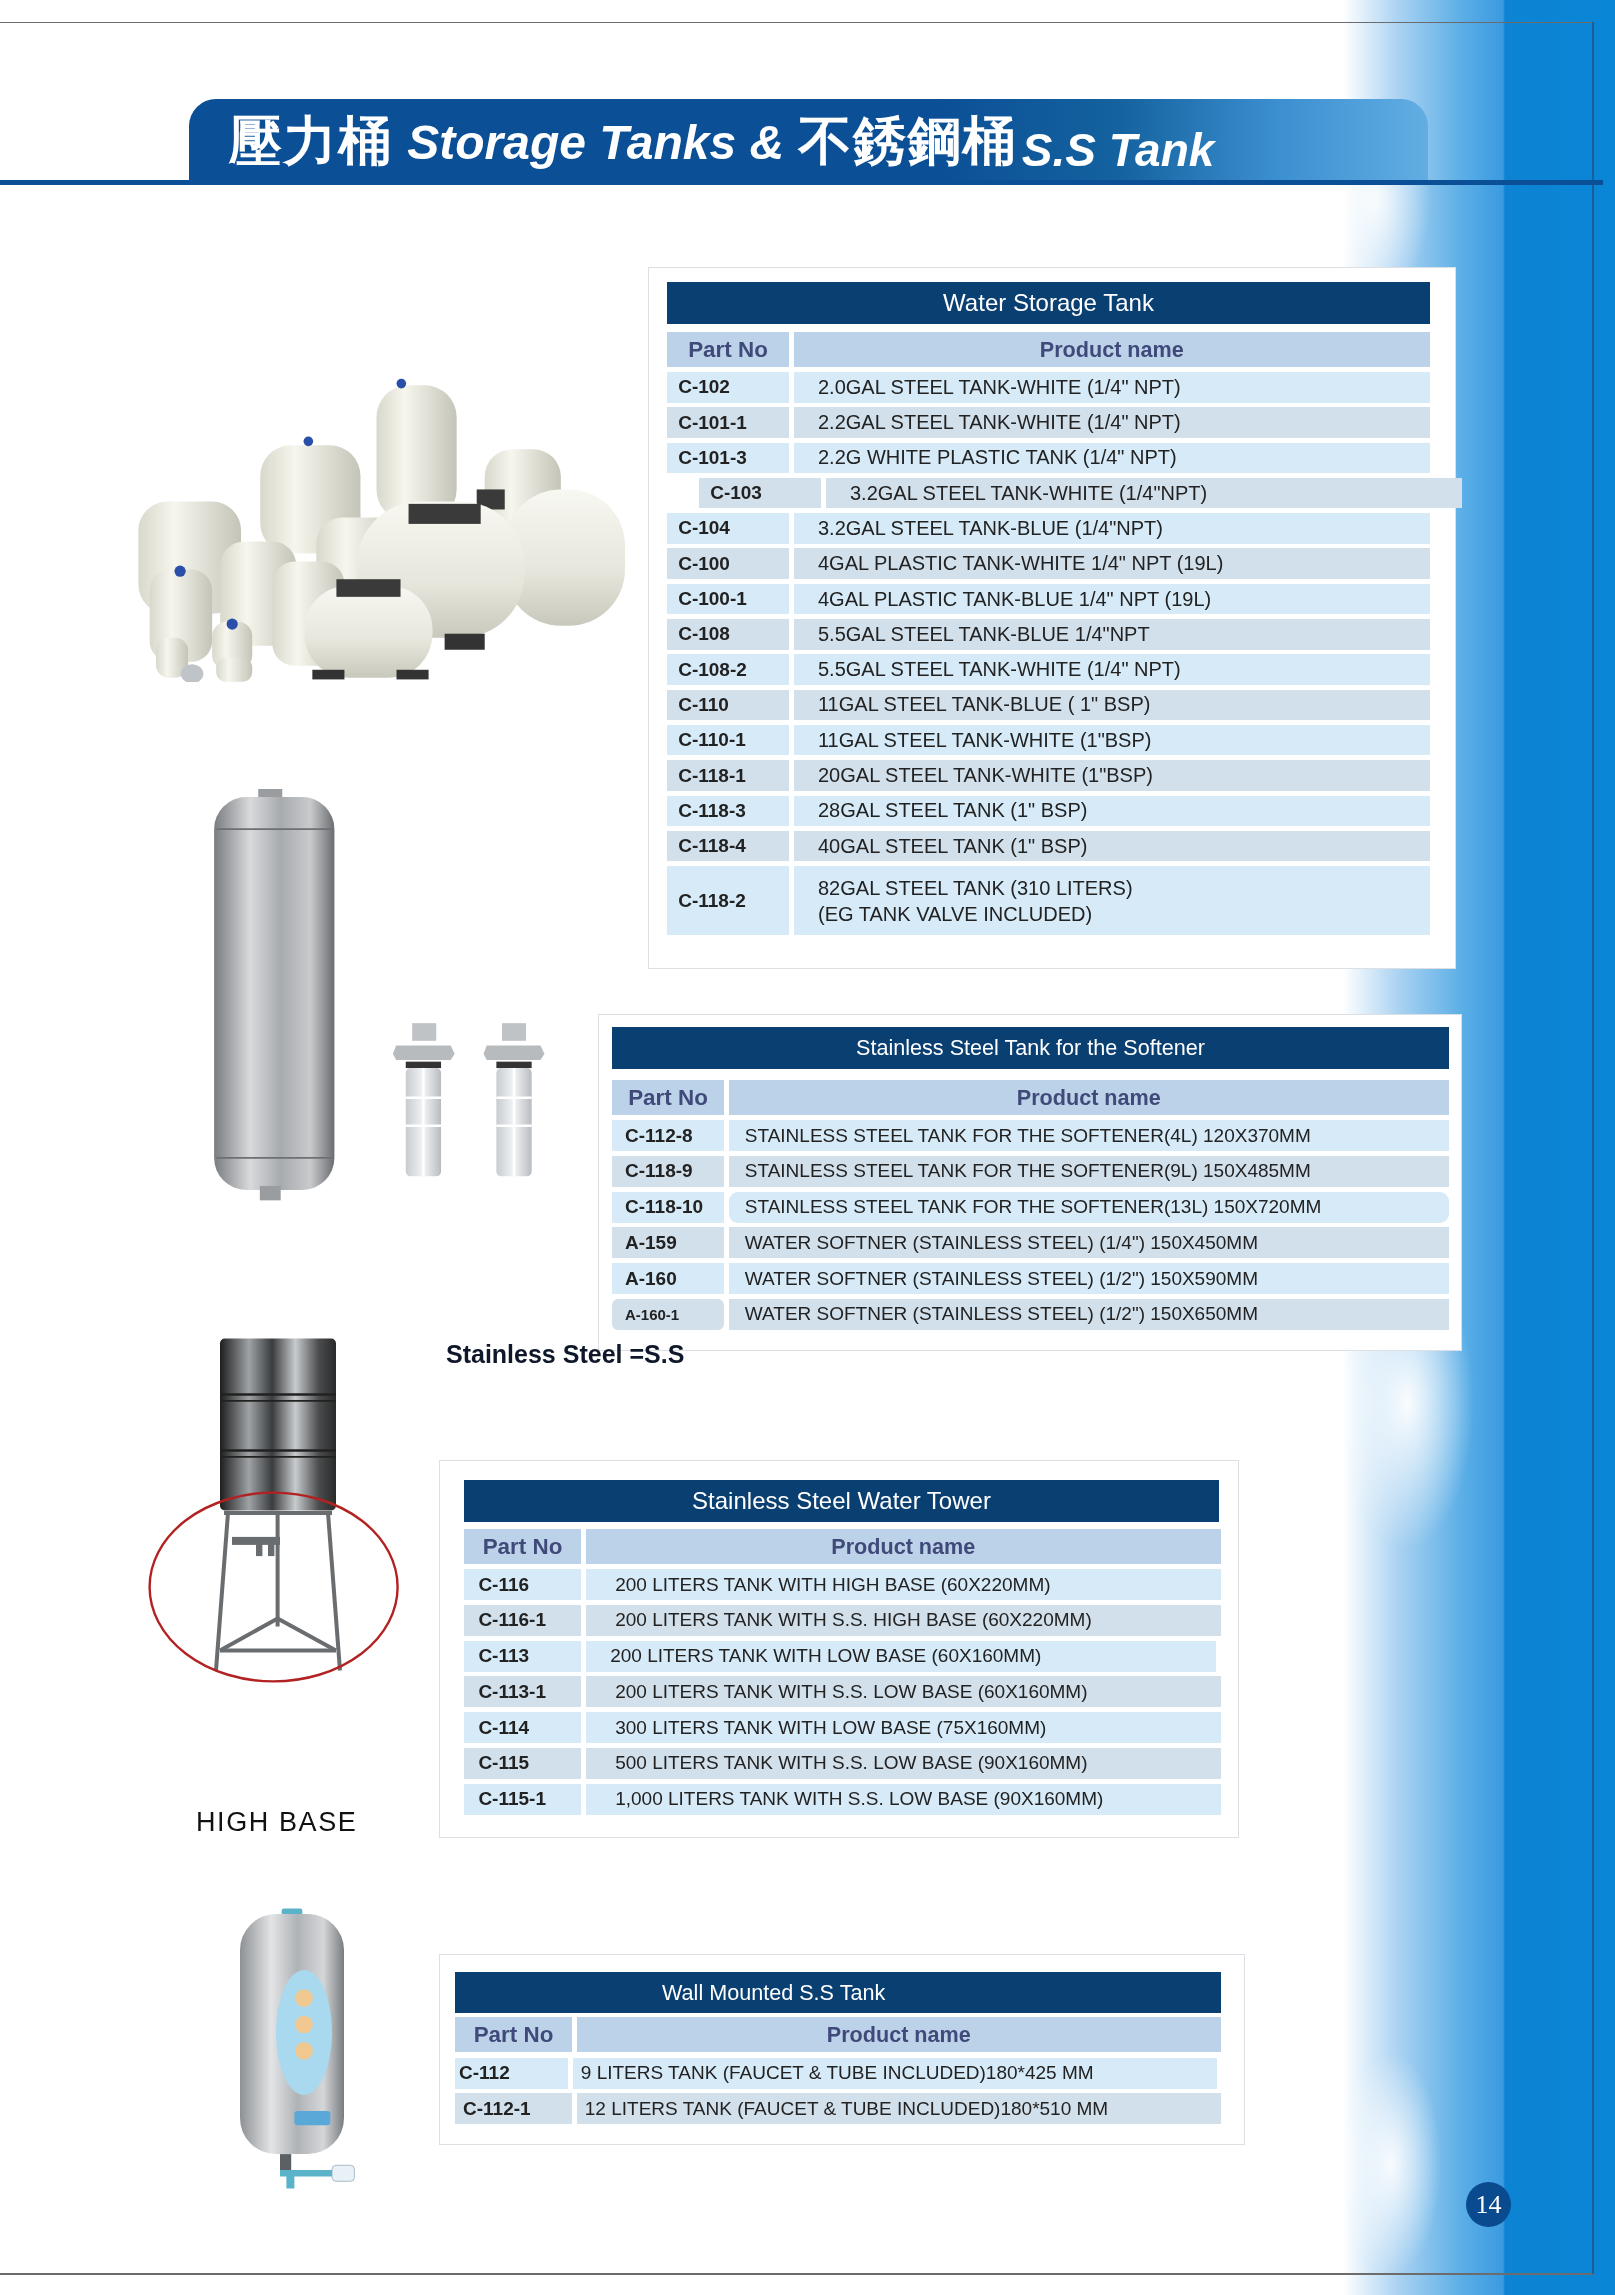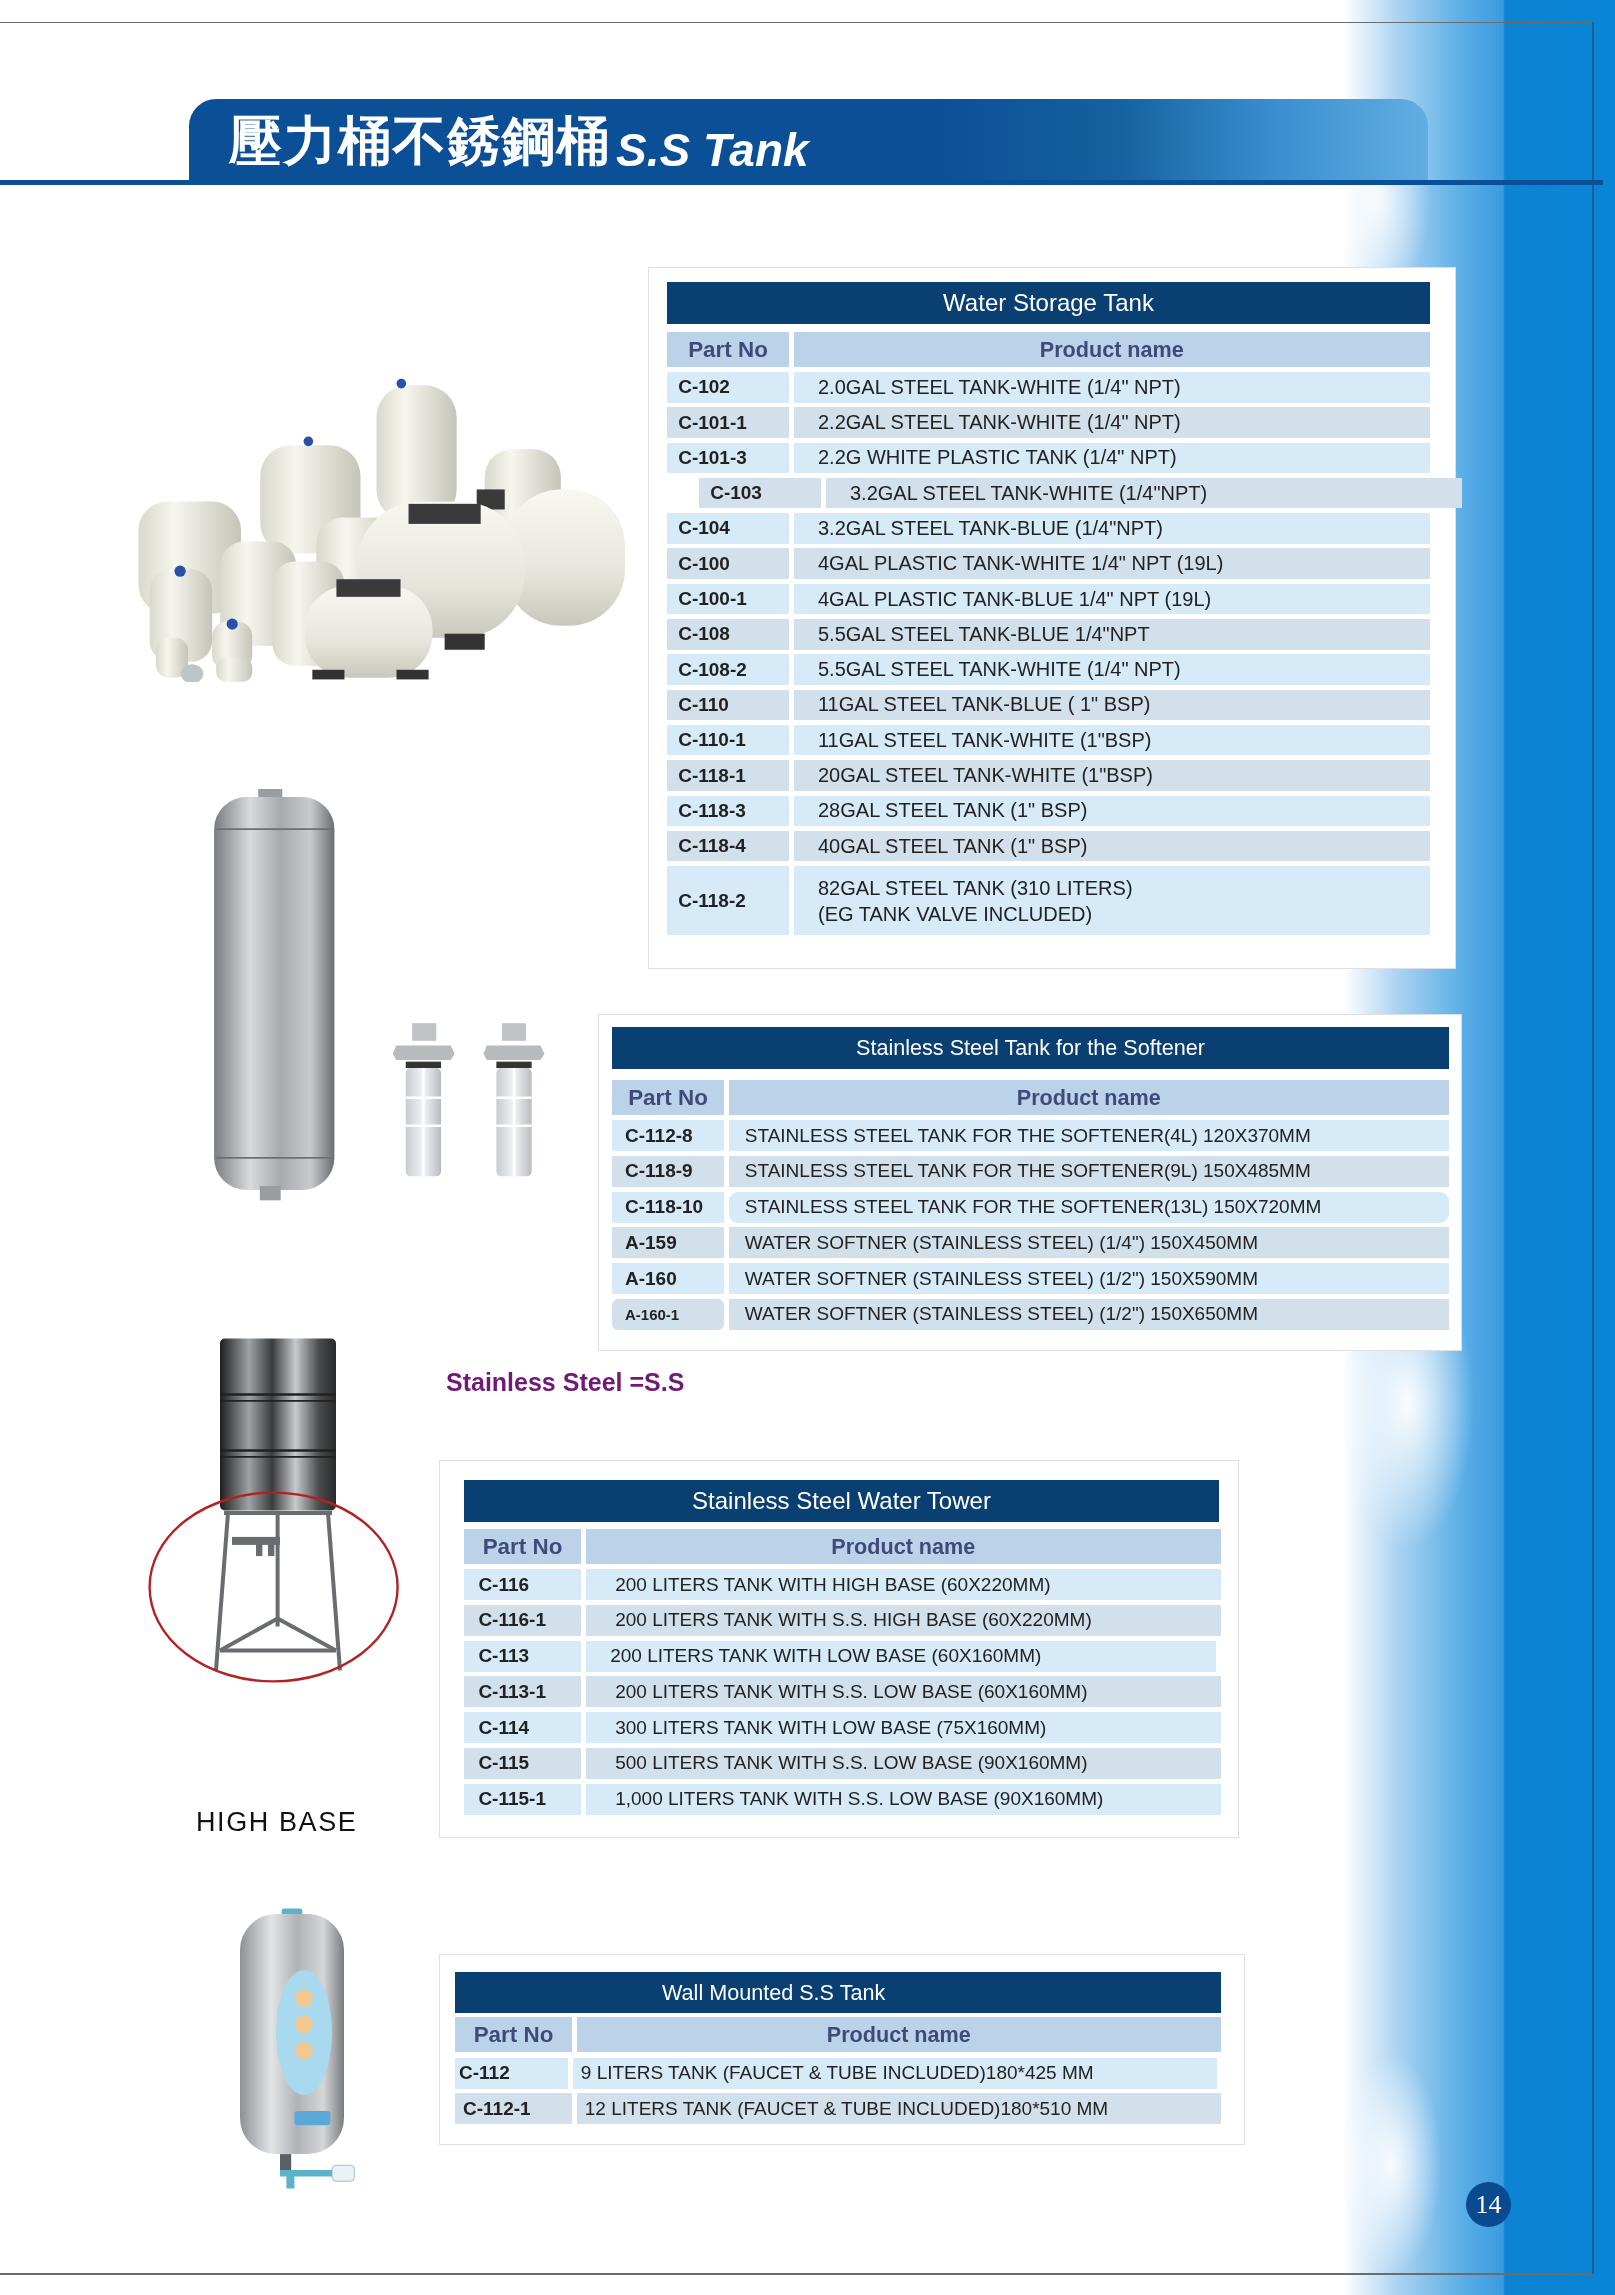--- a/index.html
+++ b/index.html
@@ -28,40 +28,41 @@
   .thead .c1{justify-content:center;}
   .thead .c2{justify-content:center;}
   .rows{position:absolute;display:flex;flex-direction:column;}
   .row{display:flex;gap:4.8px;margin-bottom:4.8px;}
   .row .pn,.row .pd{display:flex;align-items:center;color:#222;}
   .row .pn{font-weight:bold;}
   .row.odd .pn,.row.odd .pd{background:#d6eaf8;}
   .row.even .pn,.row.even .pd{background:#d2e0ec;}
   .pd span{white-space:pre-line;}
 
-  .ss-label{position:absolute;left:446px;top:1368px;font-size:25px;font-weight:bold;color:#701a75;}
+  .ss-label{position:absolute;left:446px;top:1340px;font-size:25px;font-weight:bold;color:#0f172a;}
   .high-base{position:absolute;left:196px;top:1807px;font-size:27px;color:#111;letter-spacing:1.6px;}
   .page-num{position:absolute;left:1466px;top:2182px;width:45px;height:45px;border-radius:50%;background:#0a4a8f;color:#fff;
     font-family:"Liberation Serif","DejaVu Serif",serif;font-size:26px;display:flex;align-items:center;justify-content:center;}
 
   
   .illus{position:absolute;}
 </style>
 </head>
 <body>
 
 <div class="water-bg"></div>
 <div class="frame-top"></div>
 <div class="frame-bottom"></div>
 <div class="frame-right"></div>
 
 <div class="banner"></div>
 <div class="banner-line"></div>
 <div class="banner-text">
   <span class="cn">壓力桶</span>
+  <span class="en">Storage Tanks &amp;</span>
   <span class="cn">不銹鋼桶</span>
   <span class="en2">S.S Tank</span>
 </div>
 
 <svg class="illus" style="left:132px;top:369px" width="505" height="313" viewBox="0 0 630 390">
   <defs>
     <linearGradient id="wt" x1="0" x2="1">
         <stop offset="0" stop-color="#d8d8cc"></stop>
         <stop offset=".35" stop-color="#f6f6ee"></stop>
         <stop offset="1" stop-color="#c4c4b8"></stop>

